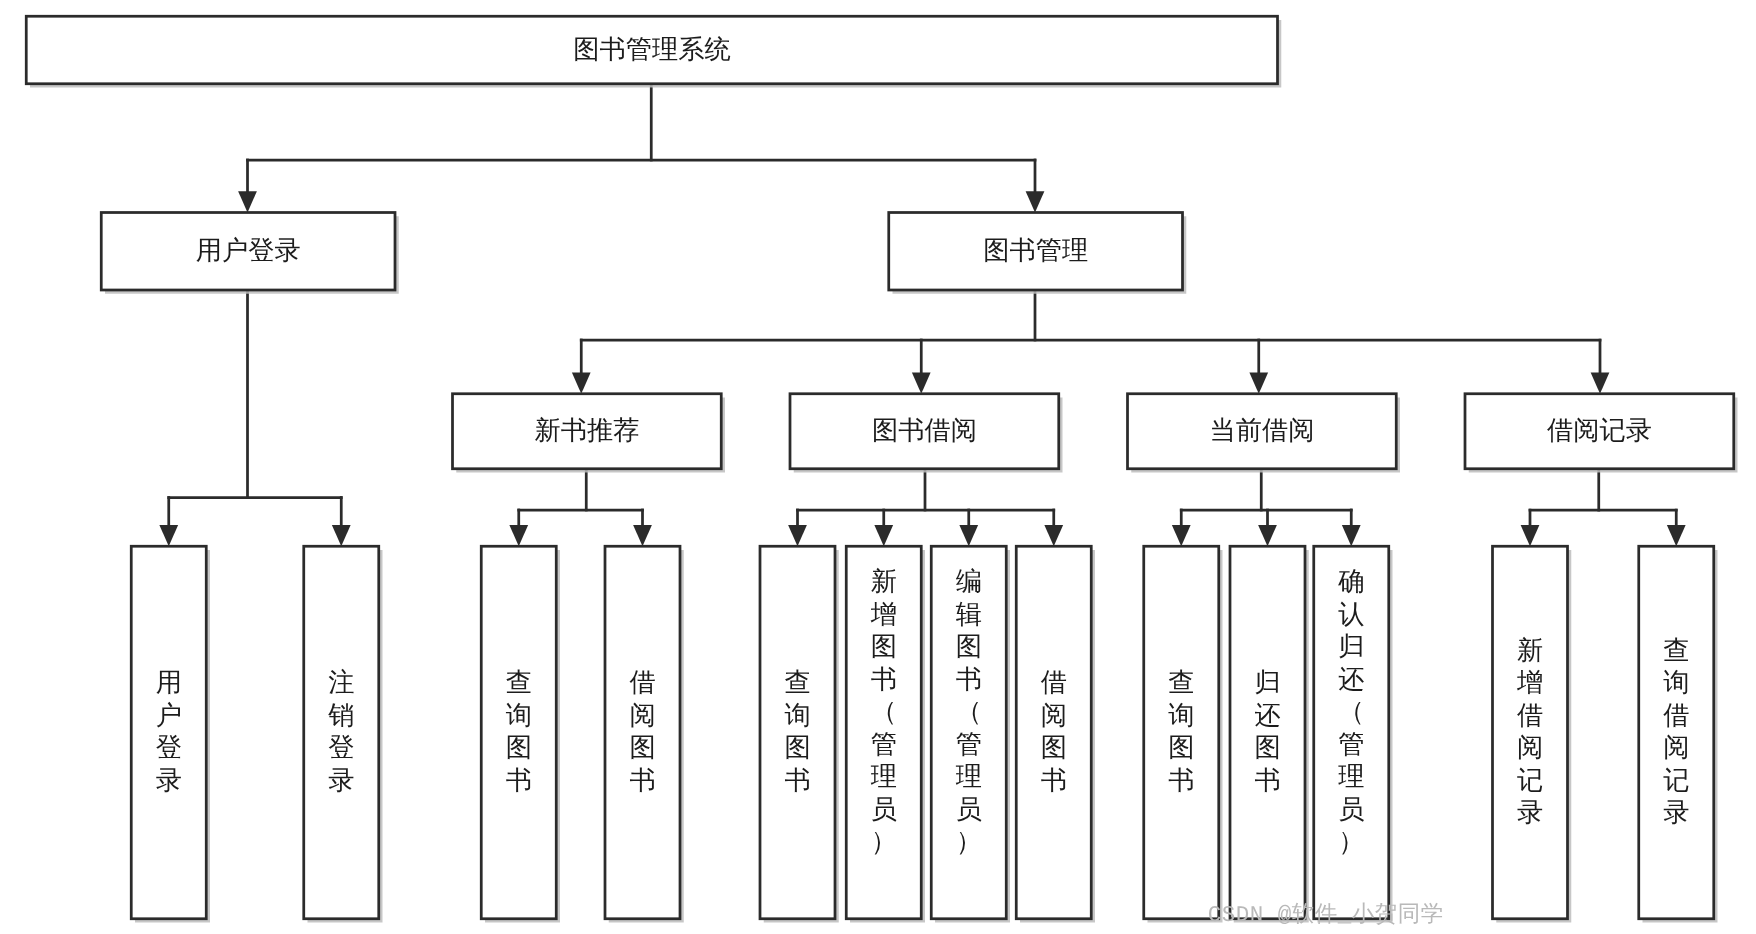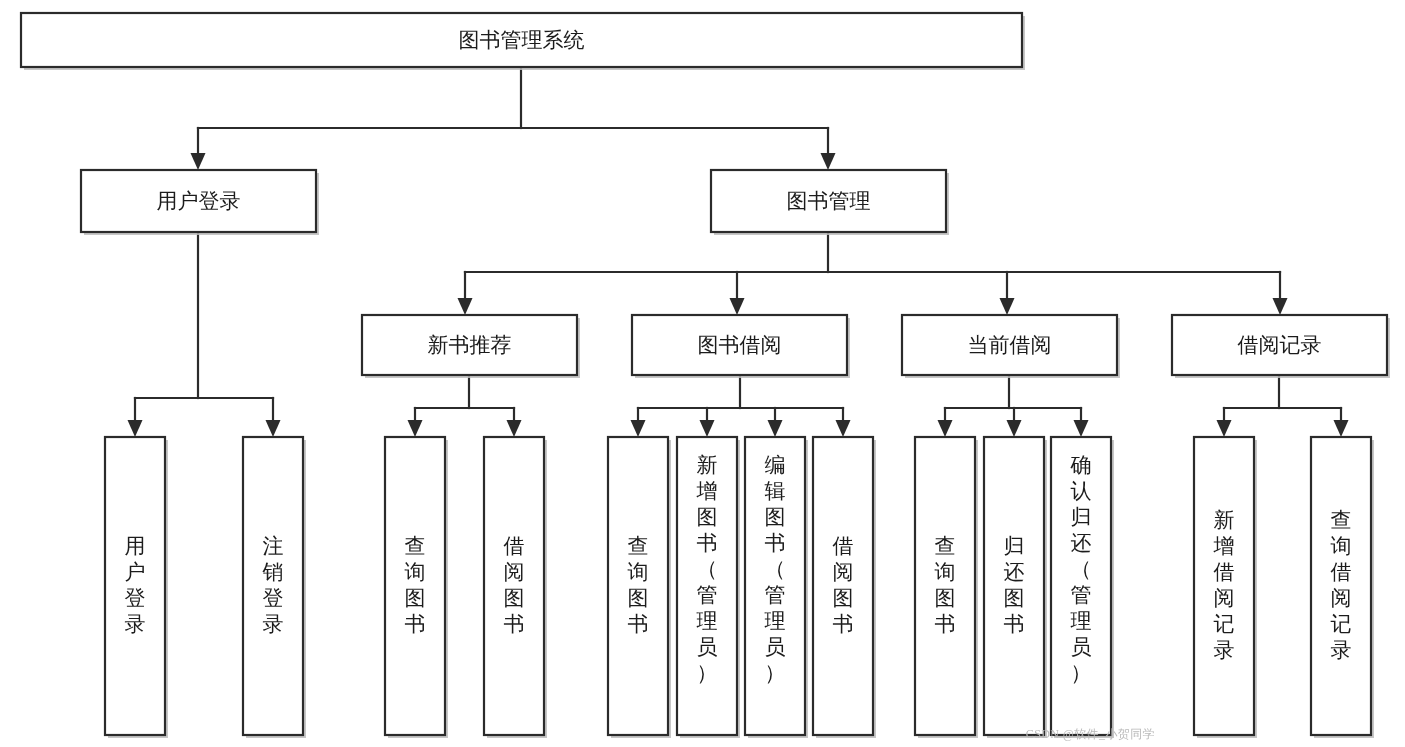--- a/index.html
+++ b/index.html
@@ -60,22 +60,22 @@
     font-family: "Liberation Sans", "DejaVu Sans", sans-serif;
     font-size: 21px;
     fill: #1c1c1c;
     text-anchor: middle;
     white-space: pre;
   }
   .watermark {
     position: absolute;
     right: 10px;
     bottom: 4px;
-    font-family: Liberation Serif, serif;
-    font-size: 12px;
+    font-family: Liberation Mono, monospace;
+    font-size: 18px;
     color: #b9b9b9;
     letter-spacing: 0.4px;
     user-select: none;
     pointer-events: none;
     white-space: nowrap;
   }
 </style>
 </head>
 <body>
 

